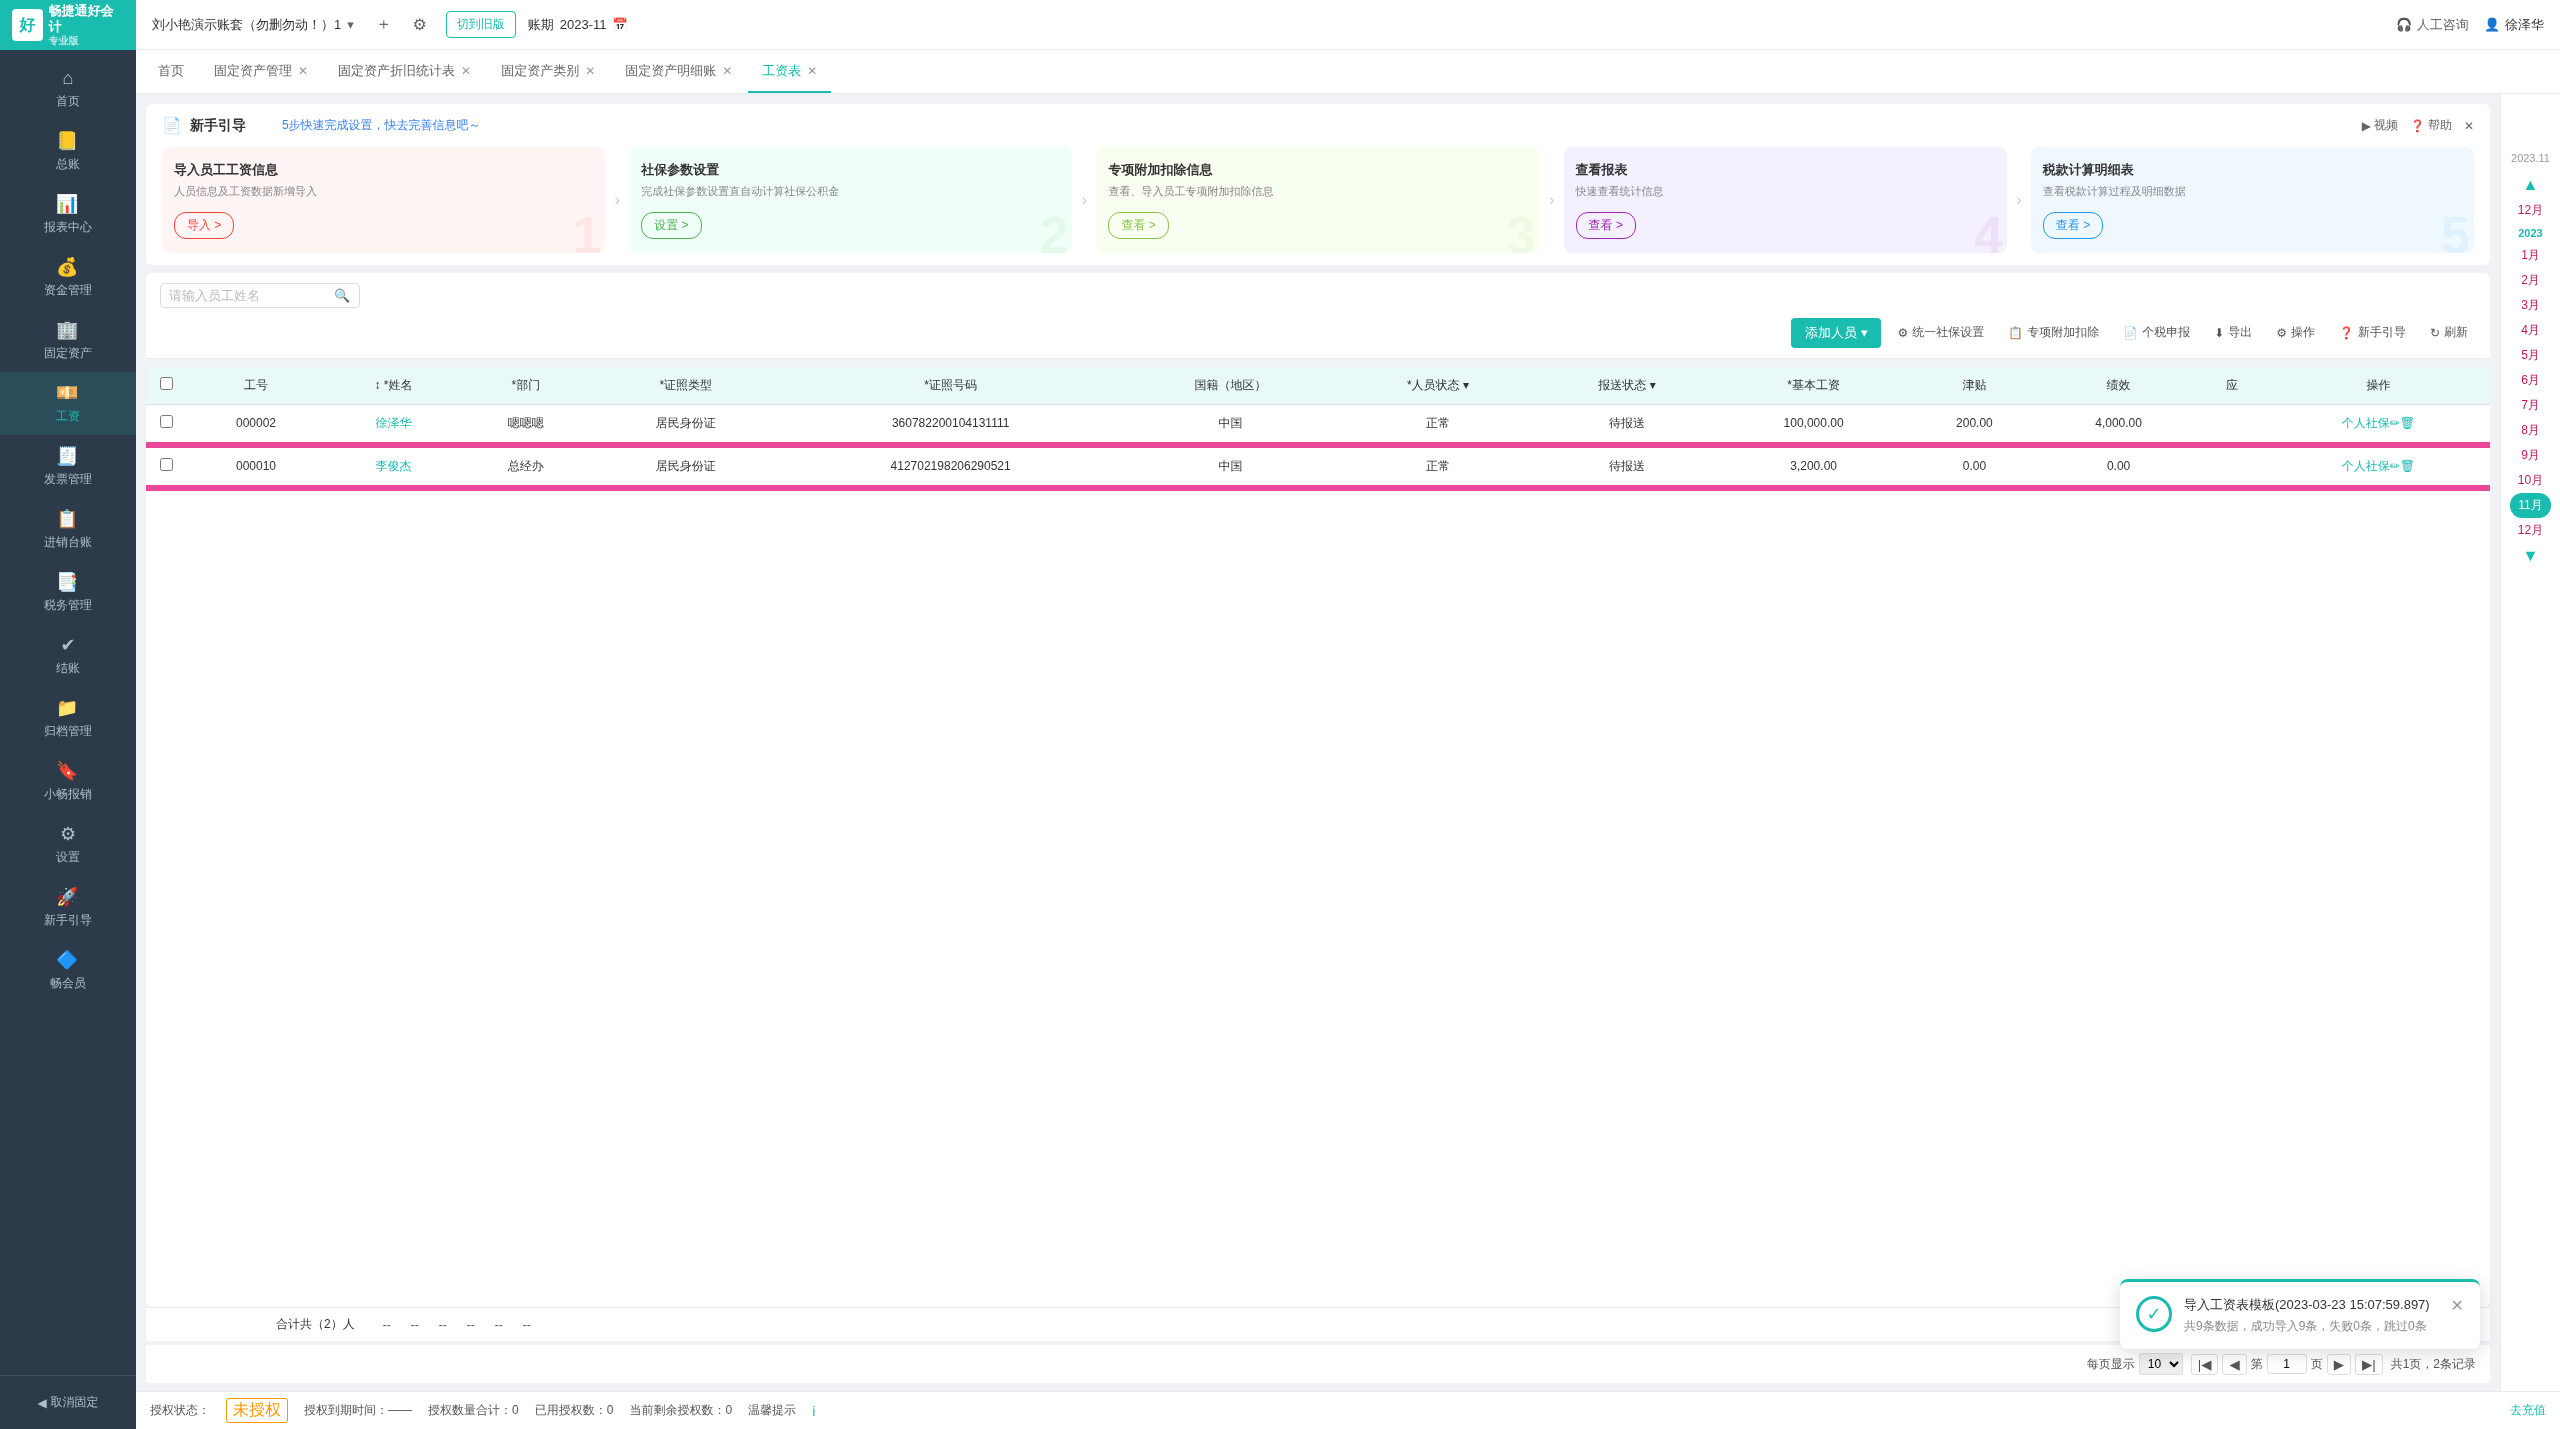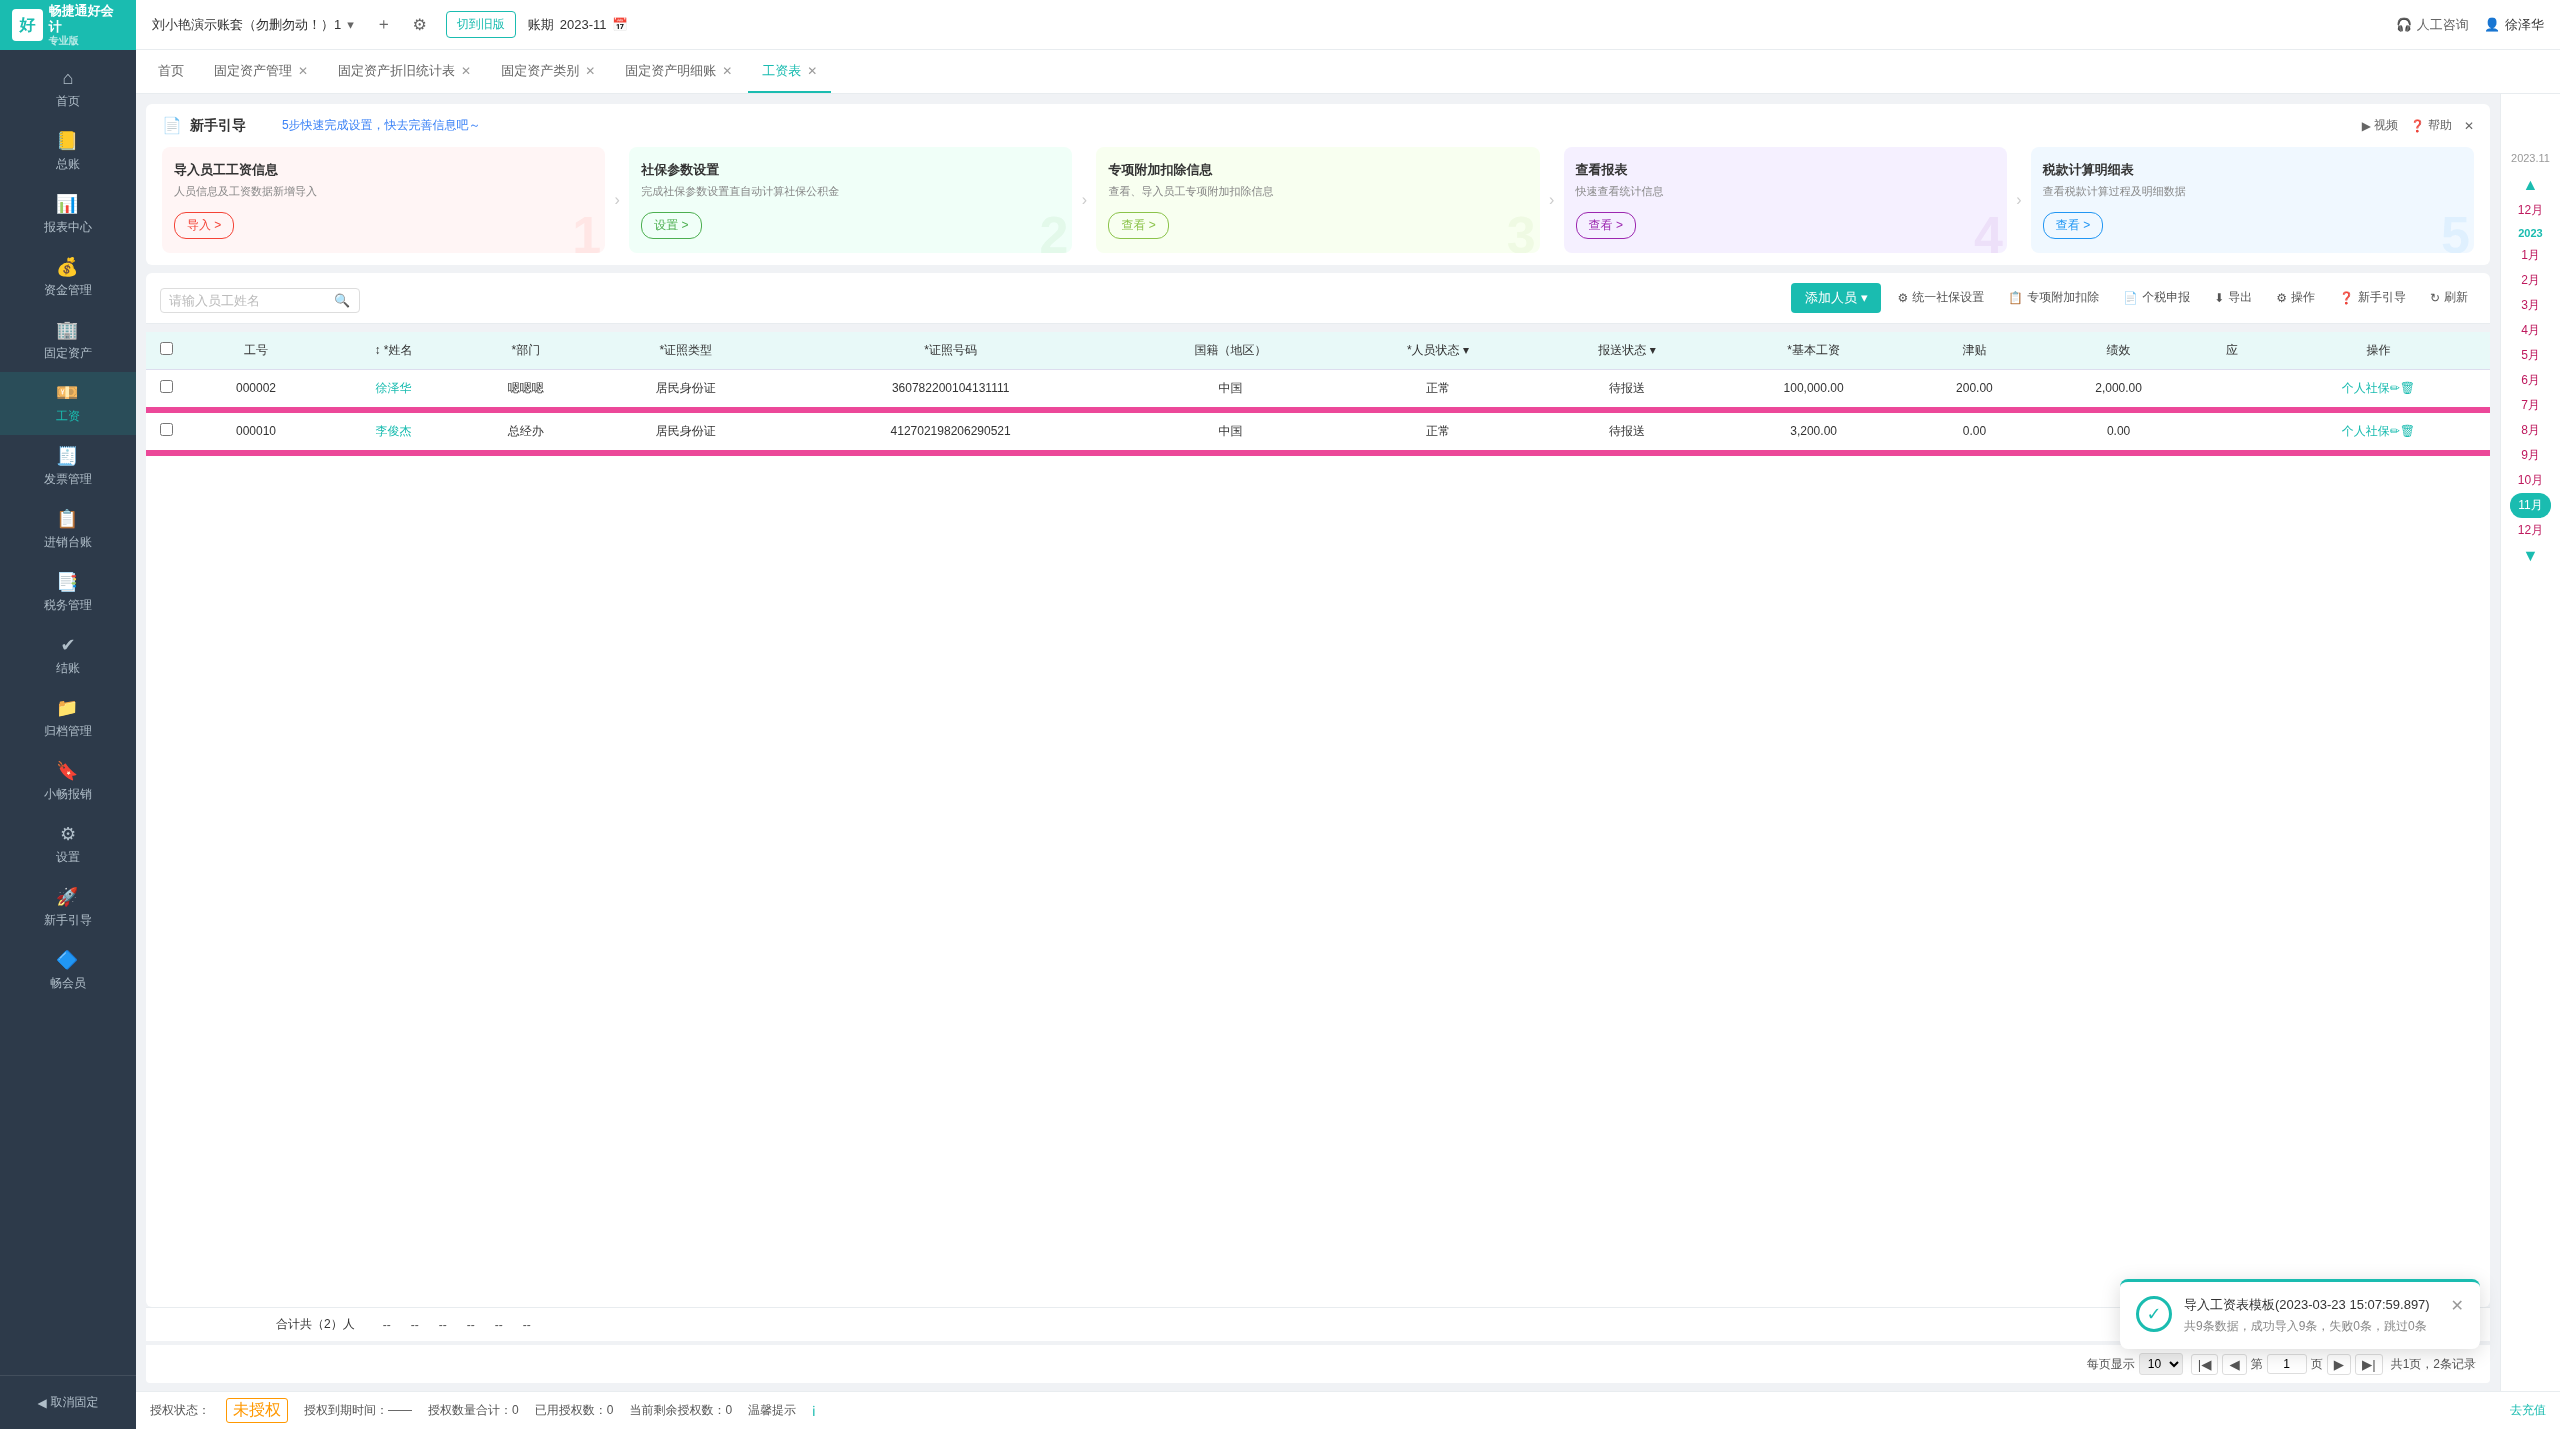--- a/index.html
+++ b/index.html
@@ -163,22 +163,23 @@
     }
     .step-1 .guide-step-btn { color: #f44336; border-color: #f44336; background: transparent; }
     .step-2 .guide-step-btn { color: #4caf50; border-color: #4caf50; background: transparent; }
     .step-3 .guide-step-btn { color: #8bc34a; border-color: #8bc34a; background: transparent; }
     .step-4 .guide-step-btn { color: #9c27b0; border-color: #9c27b0; background: transparent; }
     .step-5 .guide-step-btn { color: #2196f3; border-color: #2196f3; background: transparent; }
 
     
     .toolbar {
       background: white; margin: 0 10px 8px; border-radius: 6px 6px 0 0;
-      padding: 10px 14px; display: flex; align-items: flex-end; gap: 10px;
+      padding: 10px 14px; display: flex; align-items: flex-start; gap: 10px;
       border-bottom: 1px solid #e8ecef;
+      flex-direction: column;
     }
     .search-input-wrap {
       display: flex; align-items: center; border: 1px solid #ddd; border-radius: 4px;
       padding: 4px 8px; gap: 6px; background: white; width: 200px;
     }
     .search-input-wrap input { border: none; outline: none; font-size: 13px; width: 100%; color: #333; }
     .search-input-wrap input::placeholder { color: #bbb; }
     .toolbar-right { margin-left: auto; display: flex; align-items: center; gap: 8px; }
     .add-person-btn {
       background: #1abcb0; color: white; border: none; border-radius: 4px;
@@ -554,21 +555,21 @@
     <td>000002</td>
     <td class="td-link">徐泽华</td>
     <td>嗯嗯嗯</td>
     <td>居民身份证</td>
     <td>360782200104131111</td>
     <td>中国</td>
     <td class="td-status">正常</td>
     <td>待报送</td>
     <td>100,000.00</td>
     <td>200.00</td>
-    <td>2,000.00</td>
+    <td>4,000.00</td>
     <td></td>
     <td>
       <div class="td-action">
         <span>个人社保</span>
         <span>✏</span>
         <span>🗑</span>
       </div>
     </td>
   </tr>
               <tr>

